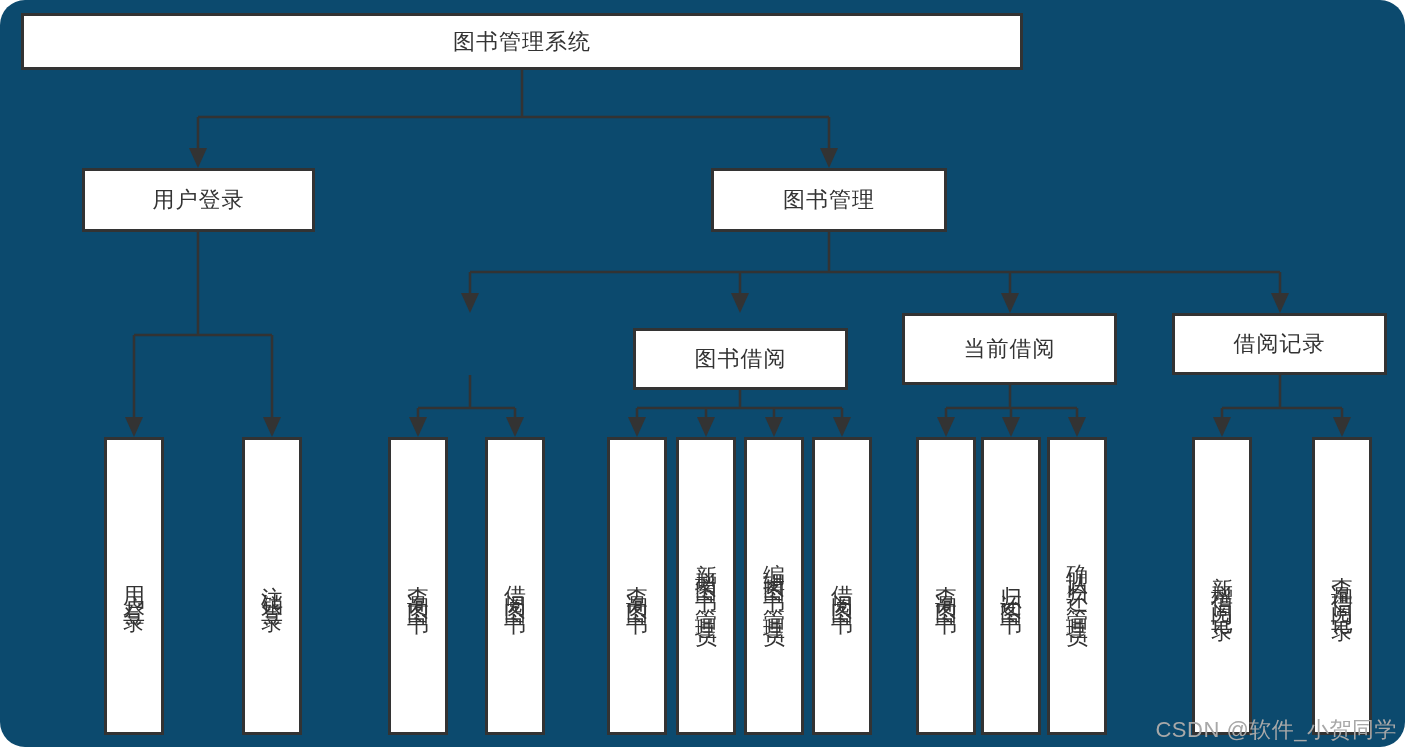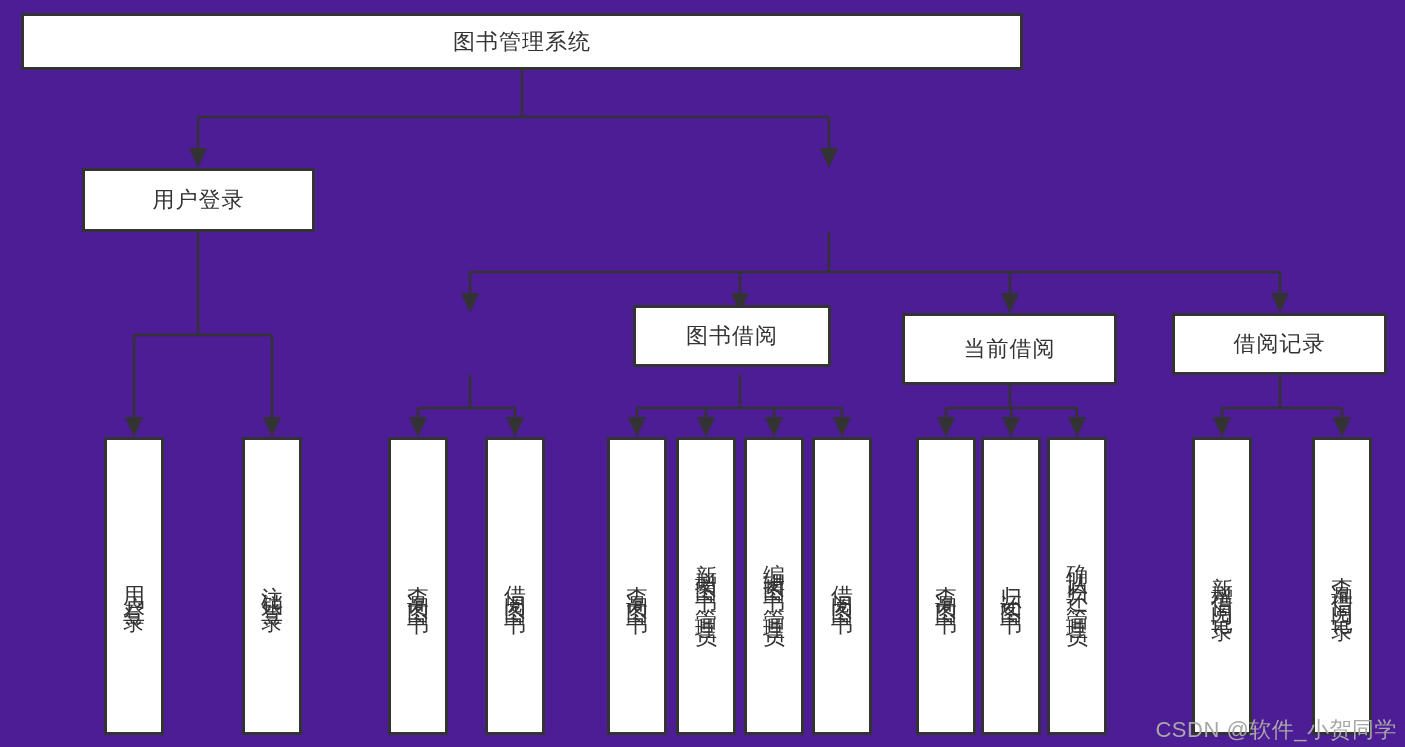--- a/index.html
+++ b/index.html
@@ -4,24 +4,25 @@
 <style>
   html, body {
     margin: 0;
     padding: 0;
     background: #ffffff;
   }
   .canvas {
     position: relative;
     width: 1405px;
     height: 747px;
-    background: #4c1d95;
+    background: #0c4a6e;
     overflow: hidden;
     font-family: "Liberation Sans", sans-serif;
     color: #333333;
+    border-radius: 25px;
   }
   .wires {
     position: absolute;
     left: 0;
     top: 0;
     width: 1405px;
     height: 747px;
   }
   .node {
     position: absolute;
@@ -89,22 +90,25 @@
     </g>
   </svg>
 
   <div class="node" style="left:21px;top:13px;width:1002px;height:57px">
     <span>图书管理系统</span>
   </div>
 
   <div class="node" style="left:82px;top:168px;width:233px;height:64px">
     <span>用户登录</span>
   </div>
+  <div class="node" style="left:711px;top:168px;width:236px;height:64px">
+    <span>图书管理</span>
+  </div>
 
-  <div class="node" style="left:633px;top:305px;width:198px;height:62px">
+  <div class="node" style="left:633px;top:328px;width:215px;height:62px">
     <span>图书借阅</span>
   </div>
   <div class="node" style="left:902px;top:313px;width:215px;height:72px">
     <span>当前借阅</span>
   </div>
   <div class="node" style="left:1172px;top:313px;width:215px;height:62px">
     <span>借阅记录</span>
   </div>
 
   <div class="node v" style="left:104px;top:437px;width:60px;height:298px">

